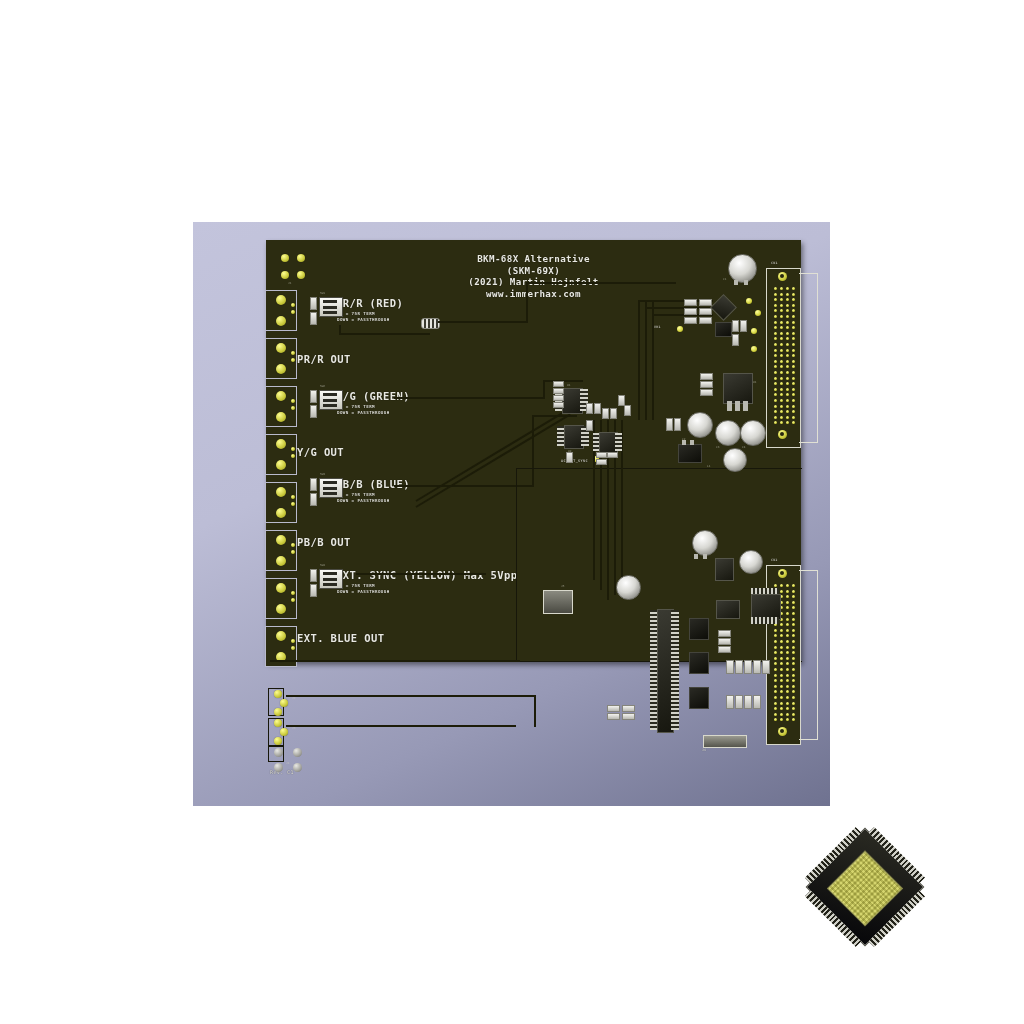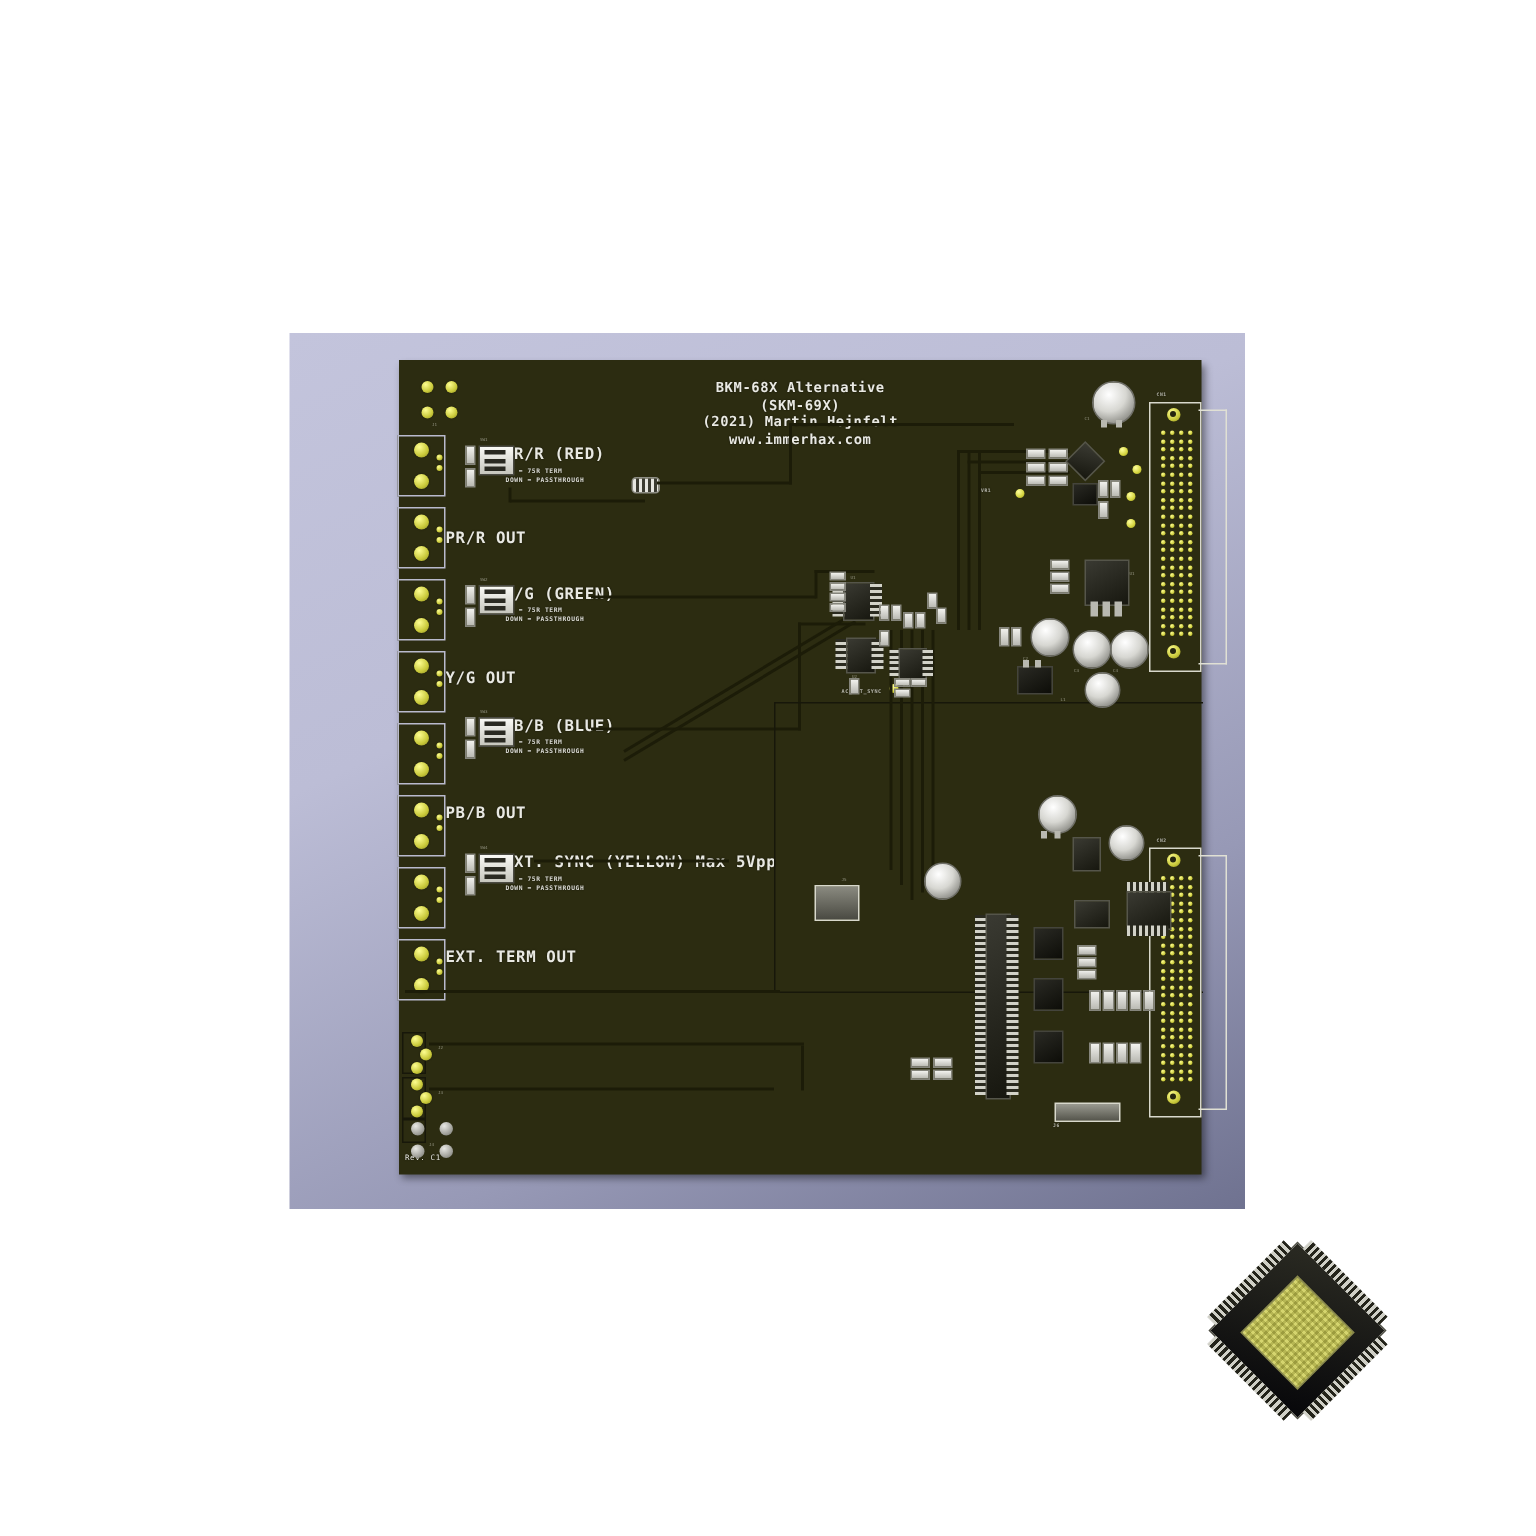--- a/index.html
+++ b/index.html
@@ -4,21 +4,21 @@
 <style>
   html,body{margin:0;padding:0;background:#fff;}
   body{width:1024px;height:1024px;font-family:"DejaVu Sans Mono",monospace;overflow:hidden;}
   #stage{position:relative;width:1024px;height:1024px;background:#ffffff;}
 
   
   #backdrop{position:absolute;left:193px;top:222px;width:637px;height:584px;
     background:linear-gradient(155deg,#c3c4dc 0%,#bcbdd6 35%,#9799b6 72%,#6f7290 100%);}
 
   
-  #pcb{position:absolute;left:266px;top:240px;width:535px;height:543px;
+  #pcb{position:absolute;left:266px;top:240px;width:535px;height:422px;
     background:#2c2c11;box-shadow:2px 3px 5px rgba(0,0,0,.45);}
 
   
   .silk{position:absolute;color:#e9e9e2;font-family:"DejaVu Sans Mono",monospace;
     white-space:nowrap;letter-spacing:.4px;text-shadow:0 0 1px rgba(0,0,0,.8);}
   .silk-title{font-size:9.2px;line-height:11.6px;text-align:center;font-weight:700;}
   .silk-big{font-size:10.5px;font-weight:700;}
   .silk-sm{font-size:4.2px;line-height:5.6px;font-weight:700;opacity:.93;}
   .silk-tiny{font-size:3.1px;line-height:4px;opacity:.72;font-weight:700;}
   .refdes{position:absolute;color:#cfcfc2;font-size:2.8px;opacity:.6;white-space:nowrap;
@@ -97,21 +97,21 @@
     <div class="silk silk-big" style="left:31px;top:206px;">Y/G OUT</div>
 
     <div class="silk silk-big" style="left:70px;top:238px;">PB/B (BLUE)</div>
     <div class="silk silk-sm" style="left:71px;top:252px;">UP = 75R TERM</div>
     <div class="silk silk-sm" style="left:71px;top:258px;">DOWN = PASSTHROUGH</div>
     <div class="silk silk-big" style="left:31px;top:296px;">PB/B OUT</div>
 
     <div class="silk silk-big" style="left:70px;top:329px;">EXT. SYNC (YELLOW) Max 5Vpp</div>
     <div class="silk silk-sm" style="left:71px;top:343px;">UP = 75R TERM</div>
     <div class="silk silk-sm" style="left:71px;top:349px;">DOWN = PASSTHROUGH</div>
-    <div class="silk silk-big" style="left:31px;top:392px;">EXT. TERM OUT</div>
+    <div class="silk silk-big" style="left:31px;top:392px;">EXT. BLUE OUT</div>
 
     <div class="silk" style="left:4px;top:529px;font-size:5px;">Rev. C1</div>
 
     <div class="silk silk-tiny" style="left:295px;top:219px;font-size:3.4px;">AC_EXT_SYNC</div>
     <div class="testpt" style="left:327px;top:216px;"></div>
 
     <div class="pad" style="left:15px;top:14px;width:8px;height:8px;"></div>
     <div class="pad" style="left:31px;top:14px;width:8px;height:8px;"></div>
     <div class="pad" style="left:15px;top:31px;width:8px;height:8px;"></div>
     <div class="pad" style="left:31px;top:31px;width:8px;height:8px;"></div>

